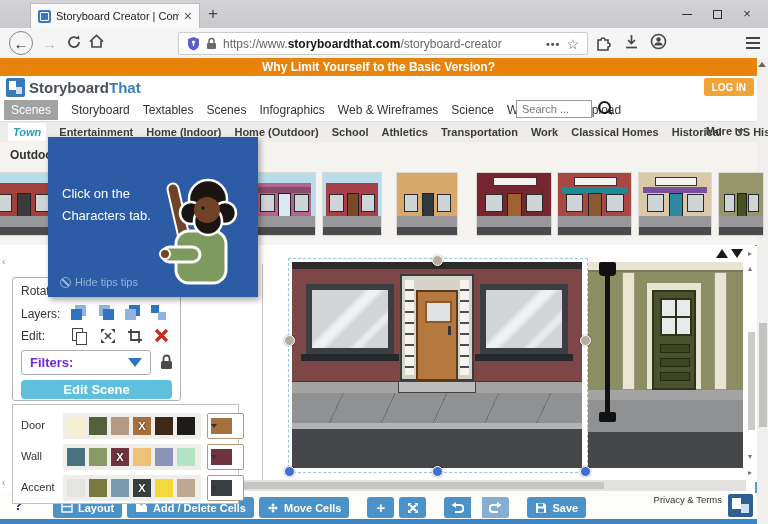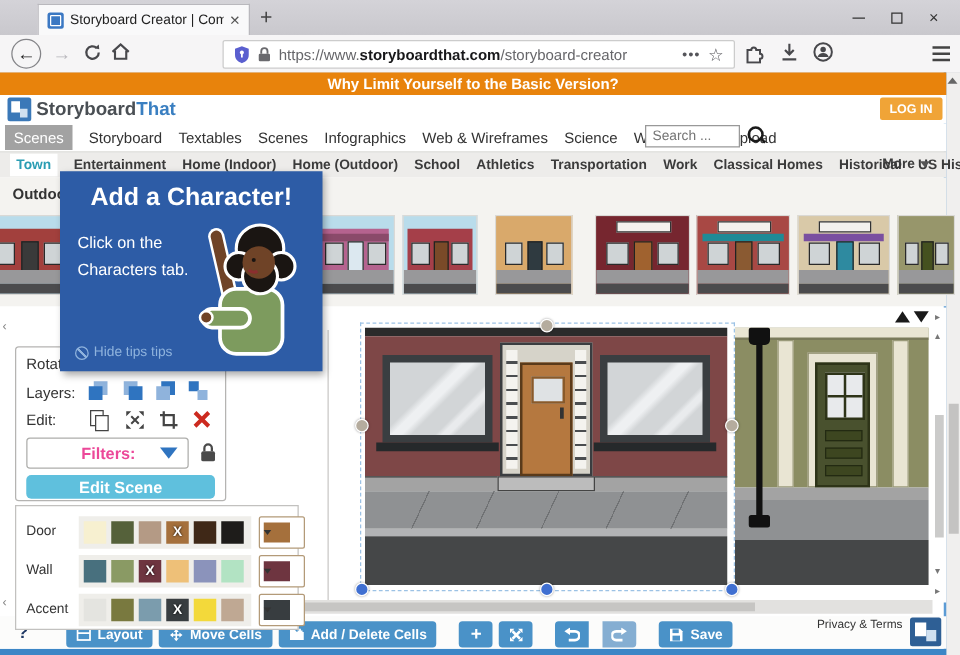--- a/index.html
+++ b/index.html
@@ -53,21 +53,21 @@
   .nav-tab{font-size:12px;color:#333;}
   .nav-tab.active{background:#a2a2a2;color:#fff;padding:3px 7px;}
   .searchbox{left:516px;top:100px;width:76px;height:18px;border:1px solid #999;font-size:11px;color:#333;
              padding:0 5px;box-sizing:border-box;font-family:"Liberation Sans",sans-serif;background:#fff;}
   .mag{left:598px;top:101px;width:9px;height:9px;border:2px solid #1a1a1a;border-radius:50%;}
   .mag::after{content:"";position:absolute;left:7px;top:8px;width:6px;height:2px;background:#1a1a1a;transform:rotate(45deg);}
   
   .subnav{left:0;top:121px;width:757px;height:21px;background:#edecea;border-top:1px solid #e0dfdd;
           display:flex;align-items:center;gap:13px;padding-left:8px;box-sizing:border-box;}
   .subnav-item{font-size:11px;font-weight:bold;color:#3b3b3b;white-space:nowrap;}
-  .subnav-item.active{background:#fff;color:#2a9db3;padding:3px 5px;}
+  .subnav-item.active{background:#fff;color:#2a9db3;padding:3px 5px;font-style:italic;}
   .more{position:absolute;right:24px;top:125px;font-size:11px;font-weight:bold;color:#3b3b3b;display:flex;gap:4px;align-items:center;}
   .caret-dn{width:0;height:0;border-left:4px solid transparent;border-right:4px solid transparent;border-top:5px solid #555;}
   
   .scene-strip{left:0;top:142px;width:757px;height:103px;background:#f4f3f0;}
   .cat-label{left:10px;top:148px;font-size:12px;font-weight:bold;color:#333;}
   .thumb{position:absolute;top:172px;height:64px;overflow:hidden;border:1px solid #dad9d6;box-sizing:border-box;background:#bcd9e8;}
   .thumb>div{position:absolute;}
   
   .tip{left:48px;top:137px;width:210px;height:160px;background:#2d5ca6;z-index:50;box-shadow:2px 3px 6px rgba(0,0,0,.35);}
   .tip-title{position:absolute;left:0;top:10px;width:100%;text-align:center;font-size:20px;font-weight:bold;color:#fff;}
@@ -80,21 +80,21 @@
   .panel{left:12px;top:277px;width:167px;height:122px;background:#fff;border:1px solid #b5b4b2;border-radius:3px;z-index:10;}
   .p-txt{position:absolute;font-size:12px;color:#333;}
   .layer-ic{position:absolute;width:16px;height:16px;}
   .layer-ic i{position:absolute;width:11px;height:11px;}
   .li-b{background:#8fb3dc;} .li-f{background:#2f74c0;}
   .edit-ic{position:absolute;width:16px;height:16px;}
   .copy-ic::before{content:"";position:absolute;left:1px;top:0;width:9px;height:11px;border:1.5px solid #444;background:#fff;}
   .copy-ic::after{content:"";position:absolute;left:5px;top:4px;width:9px;height:11px;border:1.5px solid #444;background:#fff;}
   .filters-box{position:absolute;left:8px;top:72px;width:130px;height:25px;border:1px solid #adadab;border-radius:3px;
                display:flex;align-items:center;justify-content:space-between;padding:0 8px;box-sizing:border-box;background:#fff;}
-  .filters-box b{font-size:13px;color:#ec4899;margin-left:35px;}
+  .filters-box b{font-size:13px;color:#6d28d9;}
   .caret-blue{width:0;height:0;border-left:7px solid transparent;border-right:7px solid transparent;border-top:9px solid #2f74c0;}
   .edit-scene{position:absolute;left:8px;top:102px;width:151px;height:19px;background:#5fc0dd;border-radius:4px;
               color:#fff;font-size:13px;font-weight:bold;display:flex;align-items:center;justify-content:center;}
   
   .palette{left:12px;top:404px;width:225px;height:98px;background:#fff;border:1px solid #c2c1bf;z-index:20;}
   .p-row{position:absolute;left:0;width:225px;height:26px;}
   .p-label{position:absolute;left:8px;top:6px;font-size:11px;color:#333;}
   .p-strip{position:absolute;left:50px;top:0;width:138px;height:26px;background:#efeeea;display:flex;align-items:center;gap:4px;padding-left:4px;box-sizing:border-box;}
   .swatch{width:18px;height:18px;position:relative;flex:0 0 auto;}
   .swatch .x{position:absolute;left:0;top:0;width:100%;height:100%;display:flex;align-items:center;justify-content:center;
@@ -503,21 +503,20 @@
         <span class="swatch" style="background: rgb(191, 168, 147);"></span>
       </div>
       <div class="p-dd">
         <i style="background: rgb(56, 61, 64);"></i>
         <i class="caret-sm"></i>
       </div>
     </div>
   </div>
 
 <div class="abs tip">
-  <div class="tip-title">Add a Character!</div>
   <div class="tip-body">
     <div>Click on the</div>
       <div>Characters tab.</div>
   </div>
   <svg class="tip-char" width="88" height="112" viewBox="0 0 88 112">
     <path d="M28 62 L17 14" stroke="#fff" stroke-width="13" stroke-linecap="round"></path>
     <path d="M28 62 L17 14" stroke="#6f4327" stroke-width="9" stroke-linecap="round"></path>
     <rect x="20" y="56" width="50" height="52" rx="13" fill="#7d9b5e" stroke="#fff" stroke-width="3"></rect>
     <rect x="6" y="72" width="38" height="15" rx="7.5" fill="#7d9b5e" stroke="#fff" stroke-width="3"></rect>
     <circle cx="9" cy="79" r="5" fill="#6f4327" stroke="#fff" stroke-width="2"></circle>
@@ -541,32 +540,32 @@
 <span class="abs help">?</span>
 <div class="btnrow">
   <div class="bbtn">
     <svg width="12" height="11" viewBox="0 0 12 11">
         <rect x="1" y="1" width="10" height="9" fill="none" stroke="#fff" stroke-width="1.4"></rect>
         <path d="M1 4.5 H11" stroke="#fff" stroke-width="1.4"></path>
       </svg>
     <span>Layout</span>
   </div>
   <div class="bbtn">
+    <svg width="13" height="11" viewBox="0 0 13 11">
+        <path d="M1 2 h4 l1.5 1.5 H12 V10 H1 Z" fill="#fff"></path>
+        <path d="M9 1 v4 M7 3 h4" stroke="#fff" stroke-width="1.4"></path>
+      </svg>
+    <span>Add / Delete Cells</span>
+  </div>
+  <div class="bbtn">
     <svg width="12" height="12" viewBox="0 0 12 12">
         <path d="M6 1 L8 3.5 H4 Z M6 11 L4 8.5 H8 Z M1 6 L3.5 4 V8 Z M11 6 L8.5 8 V4 Z" fill="#fff"></path>
         <path d="M6 3 V9 M3 6 H9" stroke="#fff" stroke-width="1.3"></path>
       </svg>
     <span>Move Cells</span>
-  </div>
-  <div class="bbtn">
-    <svg width="13" height="11" viewBox="0 0 13 11">
-        <path d="M1 2 h4 l1.5 1.5 H12 V10 H1 Z" fill="#fff"></path>
-        <path d="M9 1 v4 M7 3 h4" stroke="#fff" stroke-width="1.4"></path>
-      </svg>
-    <span>Add / Delete Cells</span>
   </div>
   <span class="gap8"></span>
   <div class="bbtn sq" style="font-size:15px;">+</div>
   <div class="bbtn sq">
     <svg width="12" height="12" viewBox="0 0 12 12">
         <path d="M3 3 L9 9 M9 3 L3 9" stroke="#fff" stroke-width="2"></path>
         <path d="M1 1 h3.5 L1 4.5 Z M11 1 v3.5 L7.5 1 Z M1 11 v-3.5 L4.5 11 Z M11 11 h-3.5 L11 7.5 Z" fill="#fff"></path>
       </svg>
   </div>
   <span class="gap8"></span>

